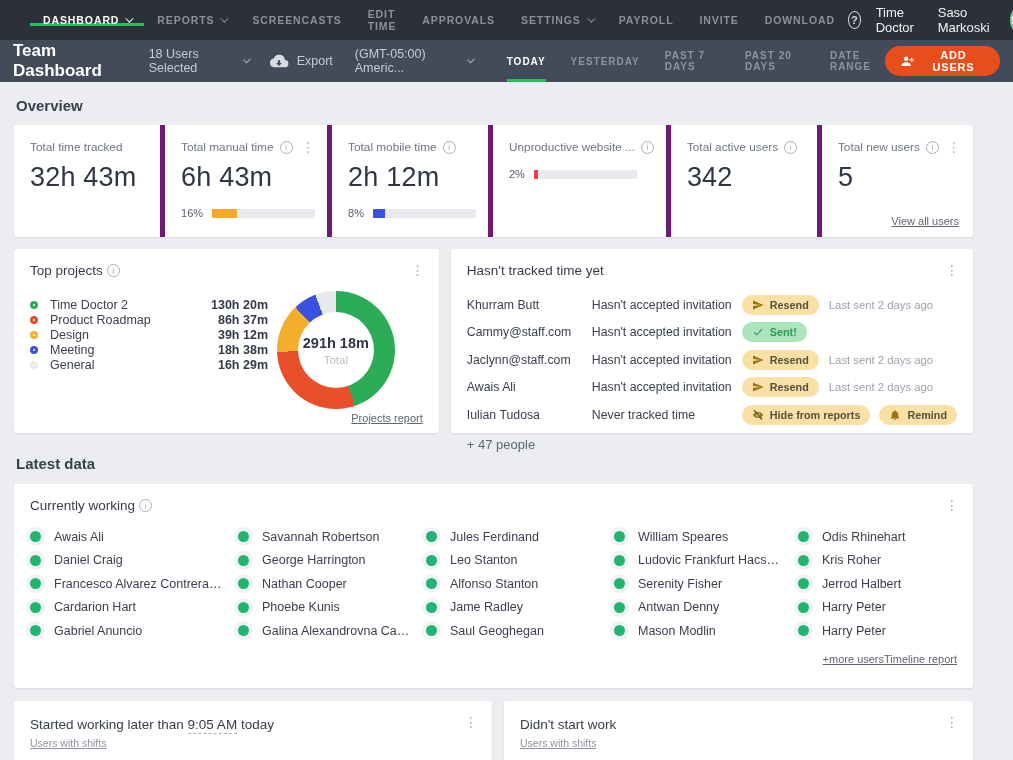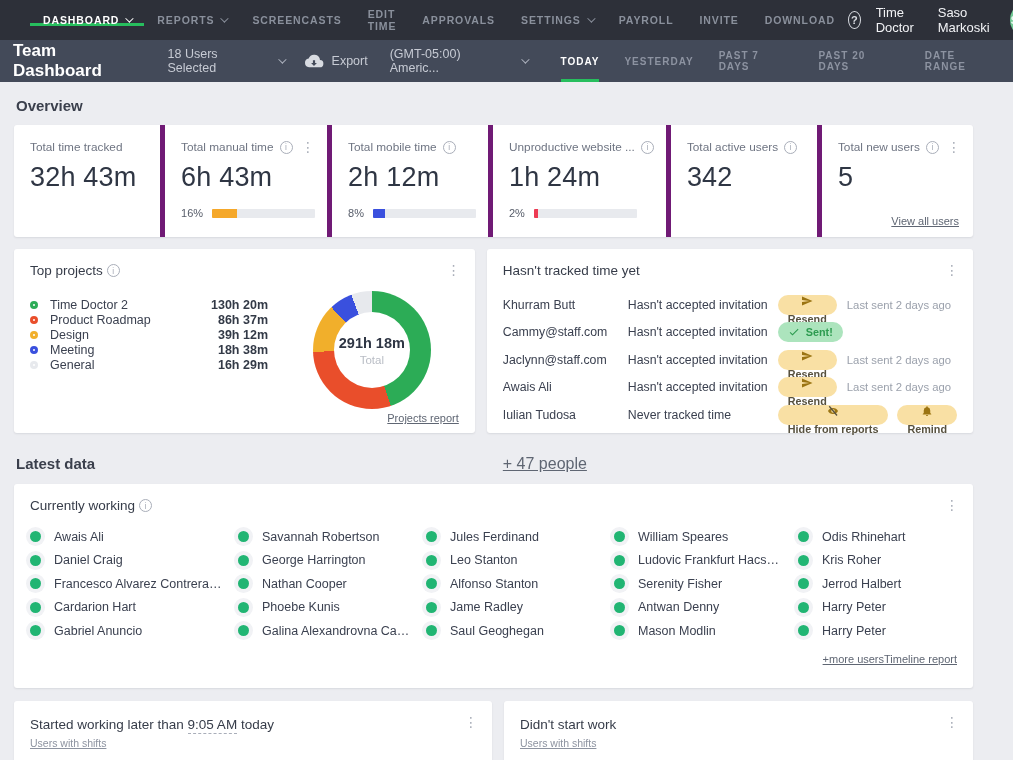--- a/index.html
+++ b/index.html
@@ -88,26 +88,26 @@
   .card-link-br { position:absolute; right:16px; bottom:9px; font-size:11px; color:#5F6673; text-decoration:underline; cursor:pointer; }
 
   .invite-rows { margin-top:13px; }
   .invite-row { display:flex; align-items:center; height:27.5px; }
   .inv-name { width:125px; font-size:12.3px; color:#3B4150; white-space:nowrap; overflow:hidden; }
   .inv-status { width:150px; font-size:12.3px; color:#3B4150; white-space:nowrap; }
   .badges { display:flex; gap:9px; align-items:center; }
   .badge { display:inline-flex; align-items:center; gap:6px; height:20px; padding:0 10px; border-radius:11px;
            font-size:10.8px; font-weight:700; cursor:pointer; white-space:nowrap; }
   .badge svg { width:12px; height:12px; }
-  .badge.amber { background:#F9E0A4; color:#57513F;flex-direction:column; }
+  .badge.amber { background:#F9E0A4; color:#57513F; }
   .badge.amber svg { fill:#9B7412; }
   .badge.green { background:#ACE4BD; color:#2D9B50; }
   .badge.green svg { fill:#2D9B50; }
   .inv-note { font-size:11.3px; color:#9BA1AC; margin-left:10px; white-space:nowrap; }
-  .more-link { display:inline-block; margin-top:26px; font-size:16px; color:#5F6673; text-decoration:underline; cursor:pointer; }
+  .more-link { display:inline-block; margin-top:8px; font-size:13px; color:#5F6673; cursor:pointer; }
 
   
   .working-card { margin-top:12px; position:relative; padding:14px 16px 10px; height:204px; }
   .working-grid { display:grid; grid-template-columns:208px 188px 188px 184px 1fr; margin-top:17px; }
   .wcol { display:flex; flex-direction:column; gap:10.5px; }
   .witem { display:flex; align-items:center; height:13px; }
   .wdot { width:11px; height:11px; min-width:11px; border-radius:50%; background:#21B573;
           box-shadow:0 0 0 4px #F1F2F5; margin-right:13px; }
   .wname { font-size:12.5px; color:#3B4150; white-space:nowrap; overflow:hidden; text-overflow:ellipsis; padding-right:14px; }
   .working-footer { display:flex; justify-content:flex-end; margin-top:16px; }
@@ -193,20 +193,26 @@
       <span>(GMT-05:00) Americ...</span>
       <span class="sh-chev"></span>
     </div>
     <div class="date-tabs" id="date-tabs">
         <div class="date-tab active">TODAY</div>
         <div class="date-tab">YESTERDAY</div>
         <div class="date-tab">PAST 7 DAYS</div>
         <div class="date-tab">PAST 20 DAYS</div>
         <div class="date-tab">DATE RANGE</div>
       </div>
+    <button class="add-users">
+      <svg viewBox="0 0 24 20">
+        <path d="M9 10a4 4 0 1 0-4-4 4 4 0 0 0 4 4zm0 2c-3.3 0-8 1.7-8 5v2h16v-2c0-3.3-4.7-5-8-5zm11-5V4h-2v3h-3v2h3v3h2V9h3V7z"></path>
+      </svg>
+      <span>ADD USERS</span>
+    </button>
   </div>
 
   <main class="content">
 
     <h2 class="sec-head">Overview</h2>
 
     <section class="card ov-grid" id="overview-cards">
         <div class="ov-col">
           <div class="ov-label-row">
             <span class="ov-label">Total time tracked</span>
@@ -238,21 +244,20 @@
             <div class="ptrack">
               <div class="pfill" style="width: 12%; background: rgb(58, 80, 222);"></div>
             </div>
           </div>
         </div>
         <div class="ov-col">
           <div class="ov-label-row">
             <span class="ov-label">Unproductive website ...</span>
             <span class="info">i</span>
           </div>
-          <div class="ov-value">1h 24m</div>
           <div class="ov-progress">
             <span>2%</span>
             <div class="ptrack">
               <div class="pfill" style="width: 4%; background: rgb(237, 59, 83);"></div>
             </div>
           </div>
         </div>
         <div class="ov-col">
           <div class="ov-label-row">
             <span class="ov-label">Total active users</span>

